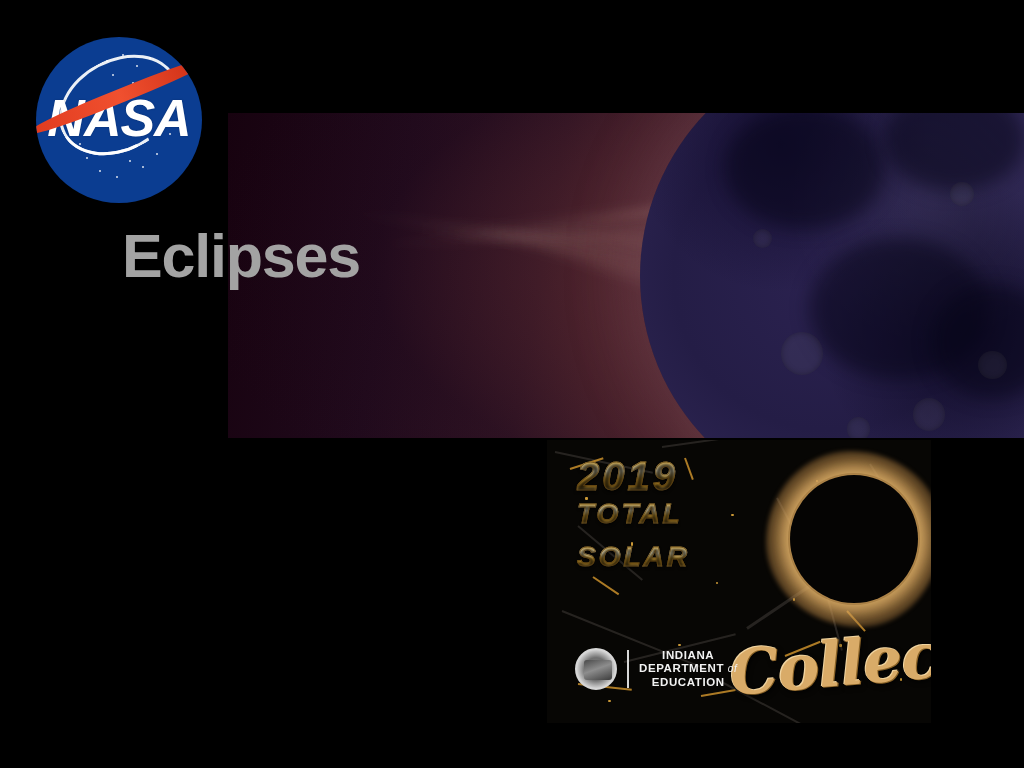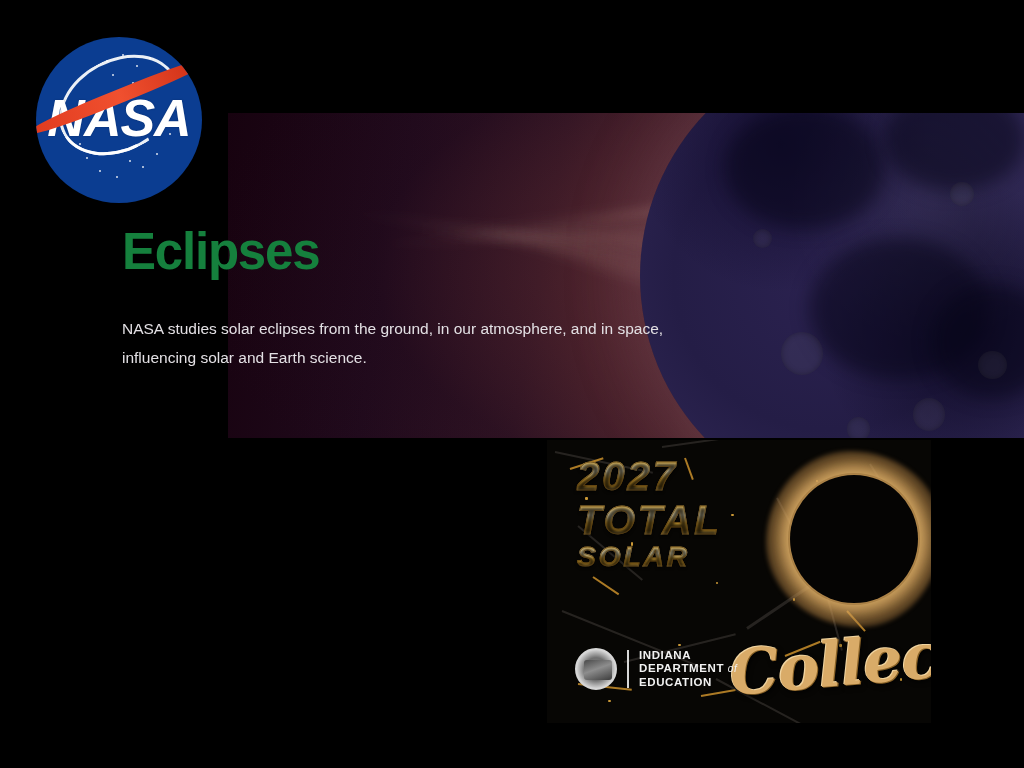--- a/index.html
+++ b/index.html
@@ -103,21 +103,21 @@
     background:rgba(255,255,255,.06);
     box-shadow:inset 0 0 6px rgba(0,0,0,.3);
   }
   .hero-moon .mare{
     position:absolute; border-radius:50%;
     background:rgba(8,5,26,.55); filter:blur(9px);
   }
 
   .page-title {
     position:absolute; left:122px; top:226px;
-    font-size:51px; font-weight:bold; color:#15803d;
+    font-size:61px; font-weight:bold; color:#a3a3a3;
     letter-spacing:-1.2px; line-height:1;
     font-family:"Liberation Sans", sans-serif;
     z-index:5;
   }
   .page-subtitle {
     position:absolute; left:122px; top:314px;
     width:600px;
     font-size:15.5px; line-height:29px;
     color:#e3e0e4; font-weight:400;
     font-family:"Liberation Sans", sans-serif;
@@ -178,21 +178,21 @@
     font-weight:bold; font-style:italic;
     letter-spacing:3px;
     background:linear-gradient(180deg,#6d4d12 0%,#d7b055 18%,#fff4c8 38%,#c89a31 55%,#8a661a 72%,#e8cf86 88%,#7a5615 100%);
     -webkit-background-clip:text; background-clip:text;
     color:transparent;
     -webkit-text-stroke:1px rgba(90,62,16,.75);
     text-shadow:0 2px 3px rgba(0,0,0,.75);
     white-space:nowrap;
   }
   .gl-2024    { top:14px;  font-size:40px; }
-  .gl-total   { top:58px;  font-size:40px; }
+  .gl-total   { top:58px;  font-size:28px; }
   .gl-solar   { top:101px; font-size:28px; }
   .gl-eclipse { top:144px; font-size:36px; }
 
   .collection-script{
     position:absolute; left:182px; top:188px;
     font-family:"DejaVu Serif", serif;
     font-style:italic; font-weight:bold;
     font-size:62px; line-height:1;
     color:#d9ab68;
     text-shadow:
@@ -221,20 +221,21 @@
     background:linear-gradient(160deg,#4a4a4a,#8d8d8d 45%,#3c3c3c);
   }
   .doe-divider{
     width:2px; height:38px; background:#d8d8d8; flex:none;
   }
   .doe-text{
     font-family:"Liberation Sans", sans-serif;
     font-weight:bold; color:#f2f2f2;
     font-size:11.5px; line-height:13.5px;
     letter-spacing:.6px;
+    text-align:center;
   }
   .doe-text .of{ font-weight:normal; font-style:italic; font-size:10px; }
 </style>
 </head>
 <body>
 
 <div id="page">
 
   <div class="nasa-logo">
     <div class="nasa-stars">
@@ -280,21 +281,20 @@
       <div class="crater" style="left:72%;top:66%;width:6%;height:6%"></div>
       <div class="crater" style="left:44%;top:80%;width:5%;height:5%"></div>
       <div class="crater" style="left:24%;top:40%;width:4%;height:4%"></div>
       <div class="crater" style="left:66%;top:30%;width:5%;height:5%"></div>
     </div>
   </div>
 
   <div class="title-backdrop"></div>
 
   <h1 class="page-title">Eclipses</h1>
-  <p class="page-subtitle">NASA studies solar eclipses from the ground, in our atmosphere, and in space, influencing solar and Earth science.</p>
 
   <div class="collection-card">
 
     <div class="crack-layer">
       <div class="ck" style="left:2%;top:4%;width:26%;height:2px;transform:rotate(12deg)"></div>
       <div class="ck" style="left:30%;top:2%;width:18%;height:2px;transform:rotate(-8deg)"></div>
       <div class="ck" style="left:8%;top:30%;width:22%;height:2px;transform:rotate(40deg)"></div>
       <div class="ck" style="left:60%;top:20%;width:30%;height:2px;transform:rotate(62deg)"></div>
       <div class="ck" style="left:4%;top:60%;width:40%;height:2px;transform:rotate(22deg)"></div>
       <div class="ck" style="left:52%;top:66%;width:34%;height:3px;transform:rotate(-34deg)"></div>
@@ -322,21 +322,21 @@
       <span class="spark" style="left:70%;top:14%;width:2px;height:2px"></span>
       <span class="spark" style="left:44%;top:50%;width:2px;height:2px"></span>
     </div>
 
     <div class="card-eclipse">
       <div class="corona"></div>
       <div class="rim"></div>
       <div class="disc"></div>
     </div>
 
-    <div class="gold-line gl-2024">2027</div>
+    <div class="gold-line gl-2024">2019</div>
     <div class="gold-line gl-total">TOTAL</div>
     <div class="gold-line gl-solar">SOLAR</div>
 
     <div class="collection-script">Collection</div>
 
     <div class="doe-block">
       <div class="doe-seal"></div>
       <div class="doe-divider"></div>
       <div class="doe-text">
         <div>INDIANA</div>

